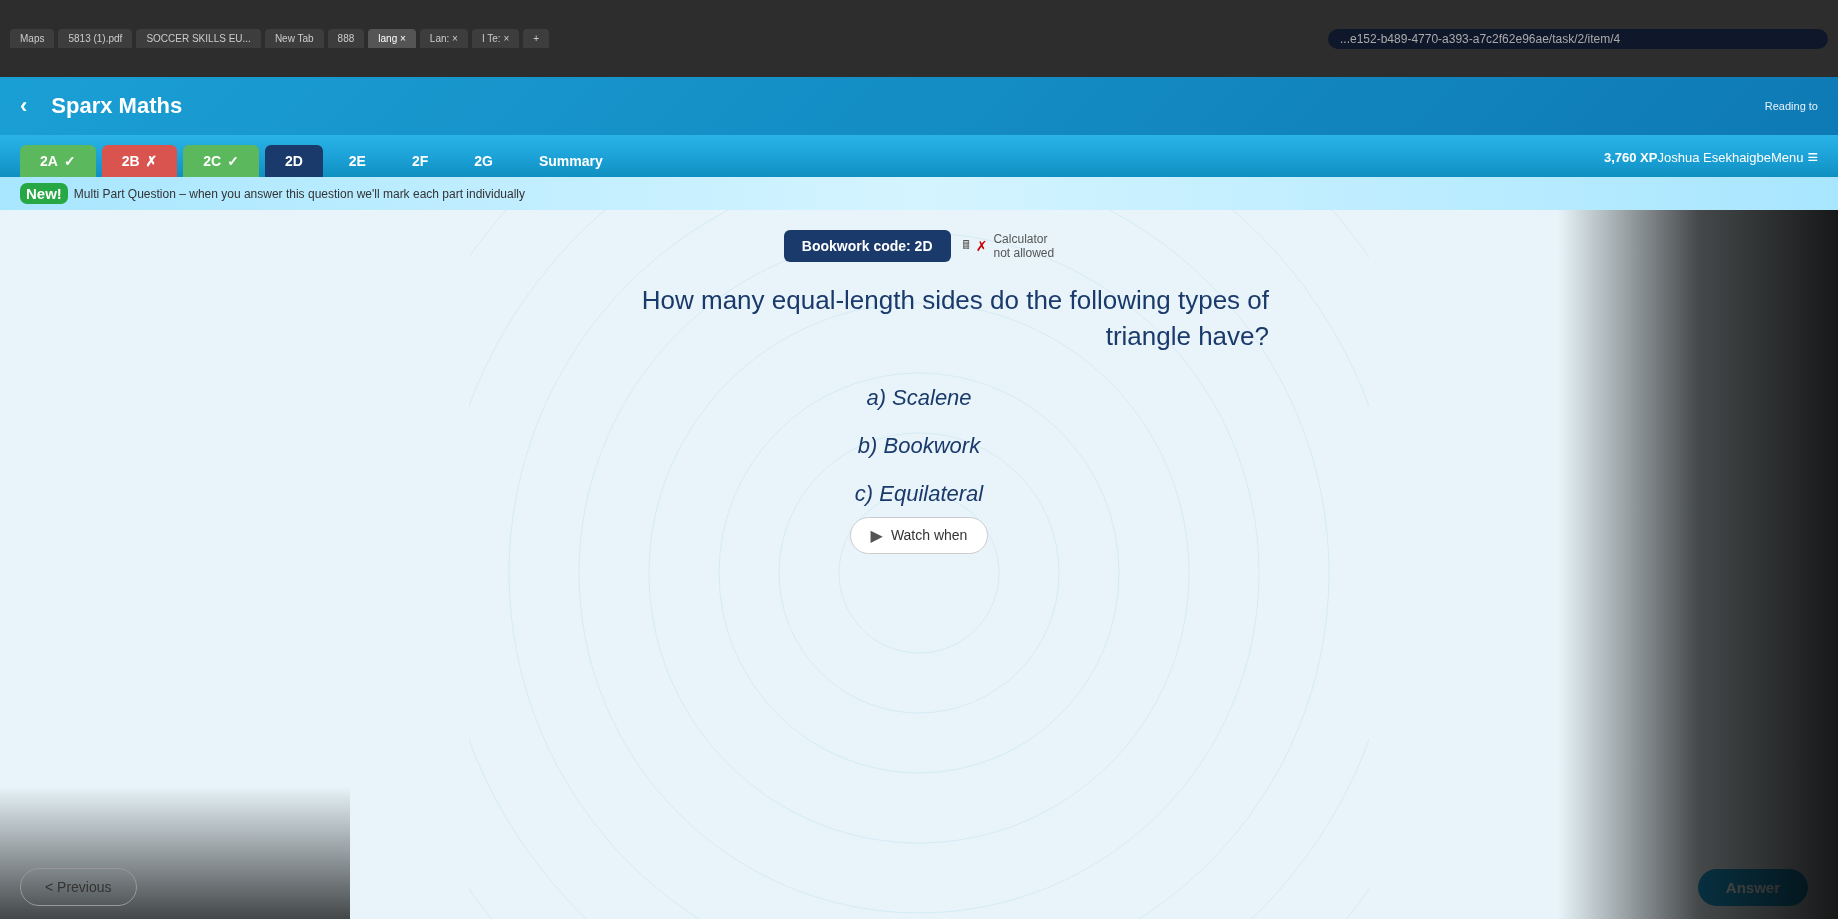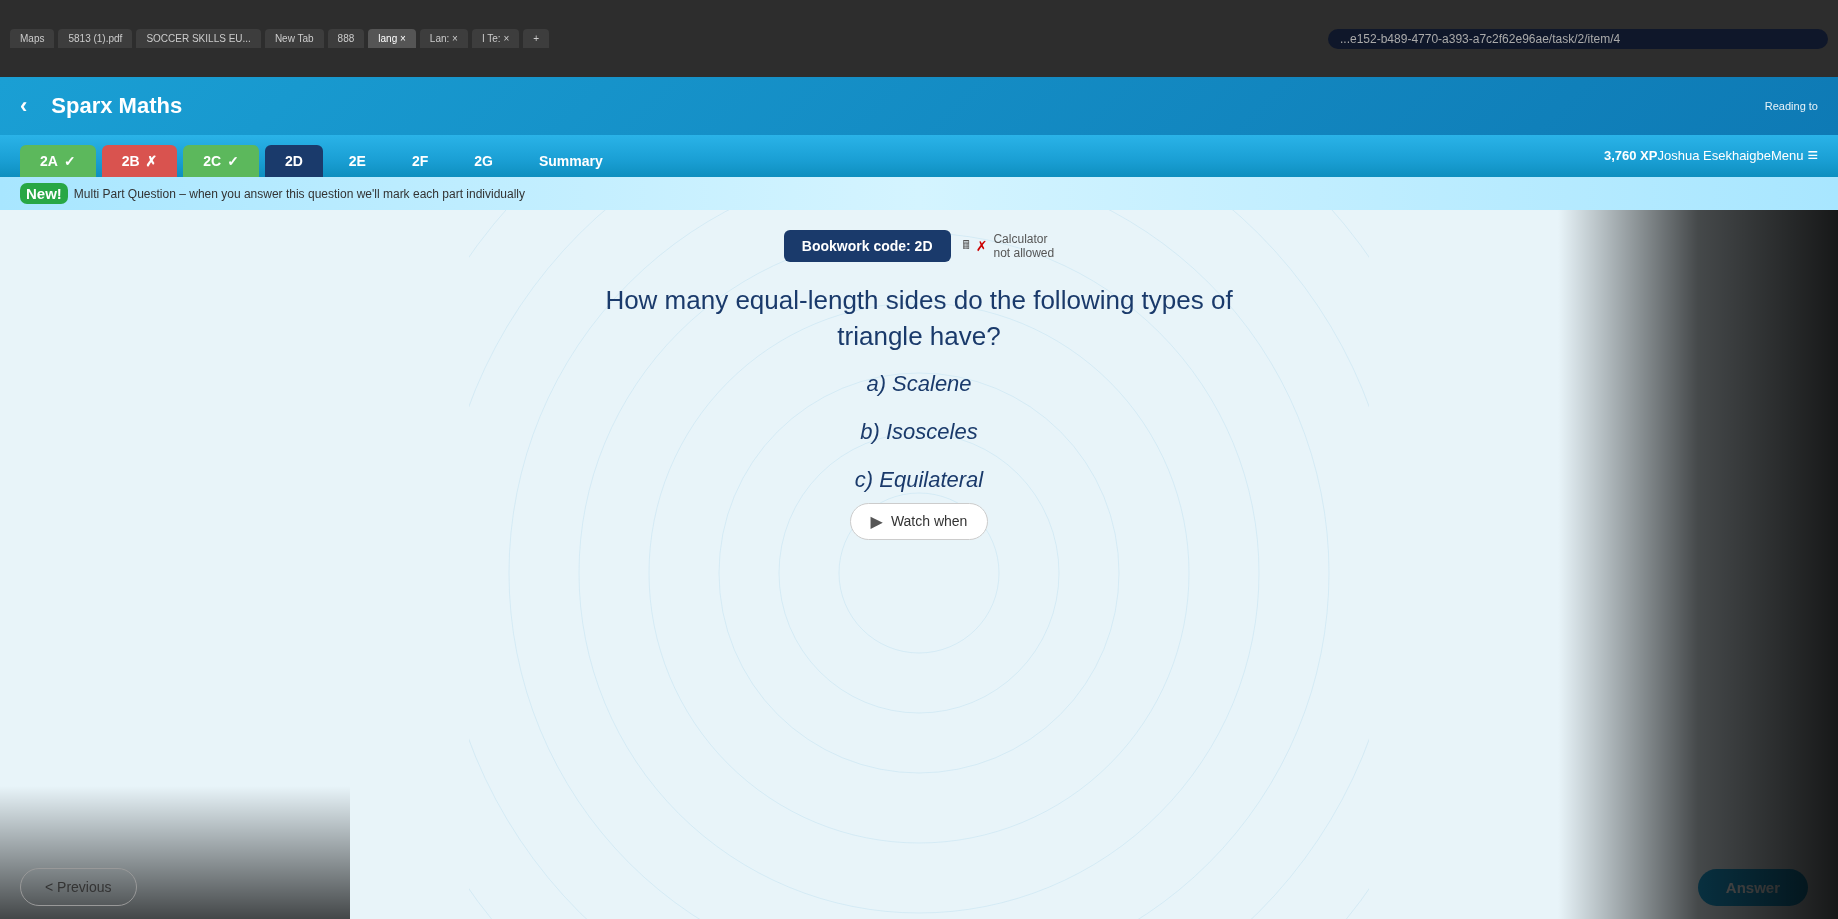--- a/index.html
+++ b/index.html
@@ -90,21 +90,21 @@
       color: white;
       font-size: 11px;
       opacity: 0.9;
     }
 
     
     .nav-tabs-area {
       background: linear-gradient(180deg, #2ab3e8 0%, #1a9fd4 60%, #0e8fbf 100%);
       padding: 10px 20px 0 20px;
       display: flex;
-      align-items: flex-start;
+      align-items: center;
       gap: 6px;
       position: relative;
     }
     .task-tab {
       padding: 8px 20px;
       border-radius: 6px 6px 0 0;
       font-size: 14px;
       font-weight: bold;
       cursor: pointer;
       display: flex;
@@ -225,24 +225,24 @@
     }
     .calc-cross {
       color: #cc0000;
       font-size: 14px;
     }
 
     
     .question-text {
       font-size: 26px;
       color: #1a3a6b;
-      text-align: center;
+      text-align: right;
       max-width: 700px;
       line-height: 1.4;
-      margin-bottom: 16px;
+      margin-bottom: 30px;
       z-index: 1;
       font-weight: normal;
     }
 
     
     .answer-parts {
       display: flex;
       flex-direction: column;
       align-items: center;
       gap: 22px;
@@ -428,21 +428,21 @@
           <div>Calculator</div>
           <div>not allowed</div>
         </div>
       </div>
     </div>
 
     <div class="question-text">How many equal-length sides do the following types of triangle have?</div>
 
     <div class="answer-parts">
       <div class="answer-part">a) Scalene</div>
-      <div class="answer-part">b) Isosceles</div>
+      <div class="answer-part">b) Bookwork</div>
       <div class="answer-part">c) Equilateral</div>
     </div>
 
     <button class="watch-video-btn">
       <span class="video-icon">▶</span>
       <span>Watch when</span>
     </button>
 
     <button class="answer-btn">Answer</button>
 

